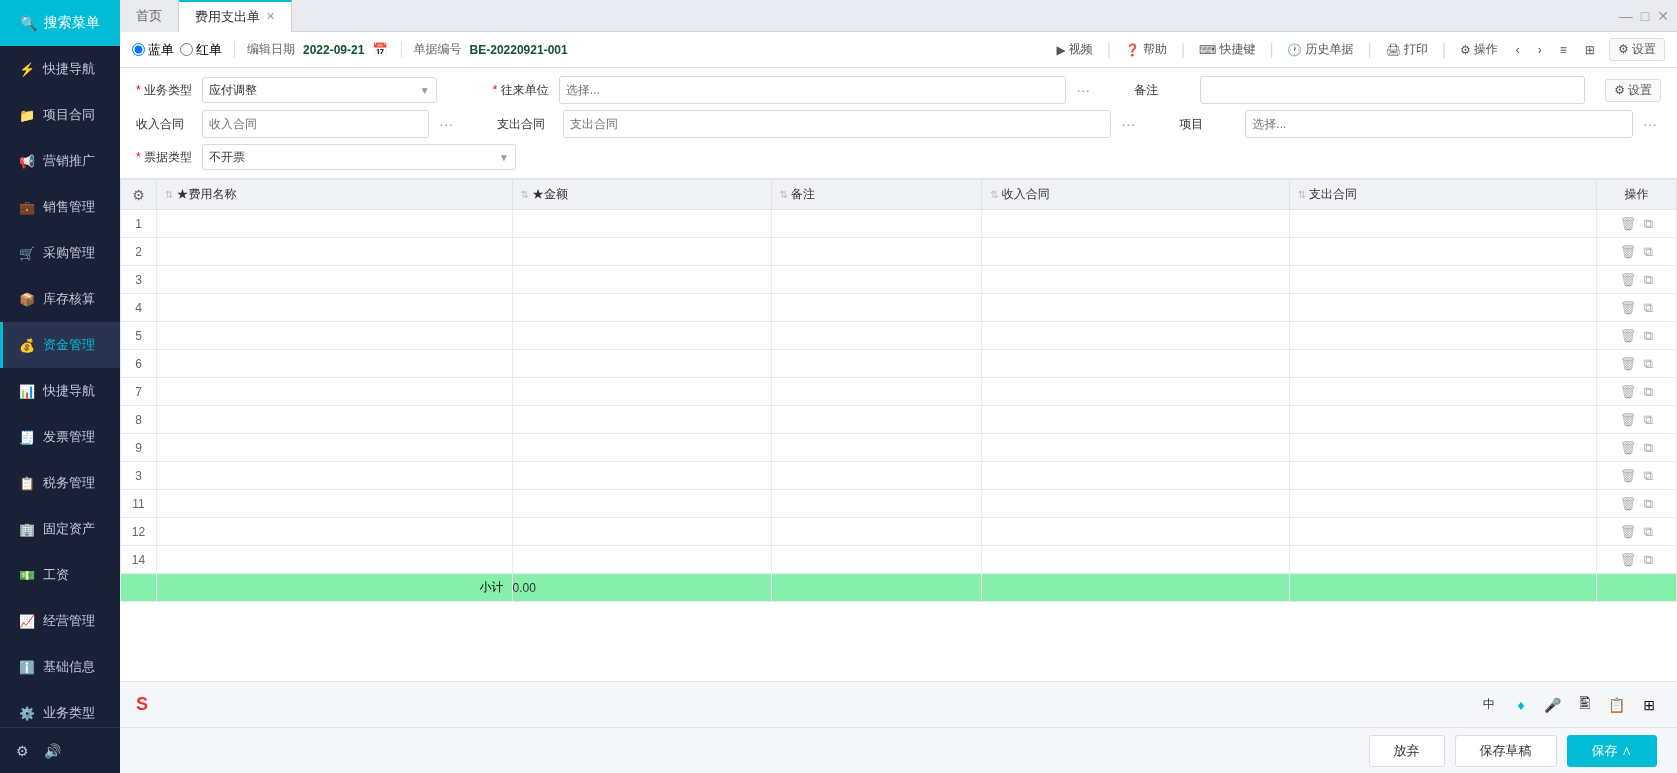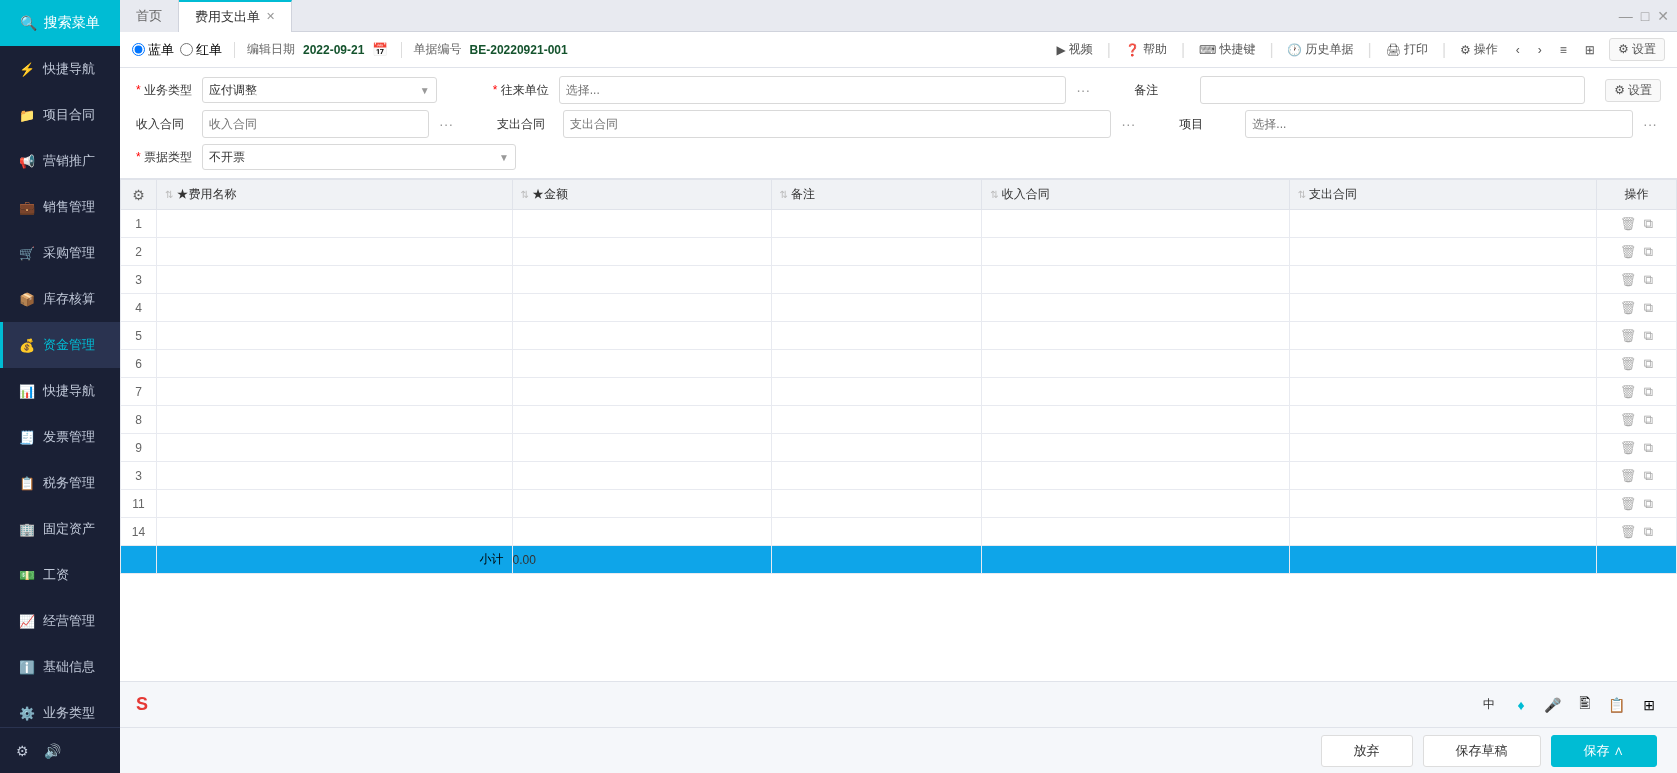--- a/index.html
+++ b/index.html
@@ -226,21 +226,21 @@
     .data-table thead th.col-action { width: 80px; text-align: center; }
     .data-table thead th.col-gear { width: 36px; text-align: center; }
     .data-table tbody td {
       border: 1px solid #e8eaf0;
       padding: 0;
       height: 28px;
     }
     .data-table tbody td.num-cell { text-align: center; color: #666; font-size: 12px; }
     .data-table tbody td.action-cell { text-align: center; }
     .subtotal-row td {
-      background: #0ea5e9;
+      background: #86efac;
       border: 1px solid #e8eaf0;
       height: 28px;
       padding: 0 8px;
       font-size: 12px;
     }
     .sort-icon { color: #bbb; font-size: 10px; cursor: pointer; }
     .action-icon { color: #aaa; cursor: pointer; margin: 0 2px; font-size: 13px; }
 
     
     .bottom-toolbar {
@@ -273,21 +273,21 @@
       background: #f5f7fa;
       border-top: 1px solid #e0e3ea;
       display: flex;
       align-items: center;
       justify-content: flex-end;
       padding: 0 20px;
       gap: 10px;
     }
     .btn {
       height: 32px;
-      padding: 0 32px;
+      padding: 0 24px;
       border-radius: 3px;
       font-size: 13px;
       cursor: pointer;
       border: 1px solid #ddd;
       background: #fff;
       color: #333;
     }
     .btn-primary {
       background: #00bcd4;
       color: #fff;
@@ -718,20 +718,32 @@
       <td></td>
       <td></td>
       <td></td>
       <td></td>
       <td class="action-cell">
         <span class="action-icon">🗑</span>
         <span class="action-icon">⧉</span>
       </td>
     </tr>
           <tr>
+      <td class="num-cell">12</td>
+      <td></td>
+      <td></td>
+      <td></td>
+      <td></td>
+      <td></td>
+      <td class="action-cell">
+        <span class="action-icon">🗑</span>
+        <span class="action-icon">⧉</span>
+      </td>
+    </tr>
+          <tr>
       <td class="num-cell">14</td>
       <td></td>
       <td></td>
       <td></td>
       <td></td>
       <td></td>
       <td class="action-cell">
         <span class="action-icon">🗑</span>
         <span class="action-icon">⧉</span>
       </td>

